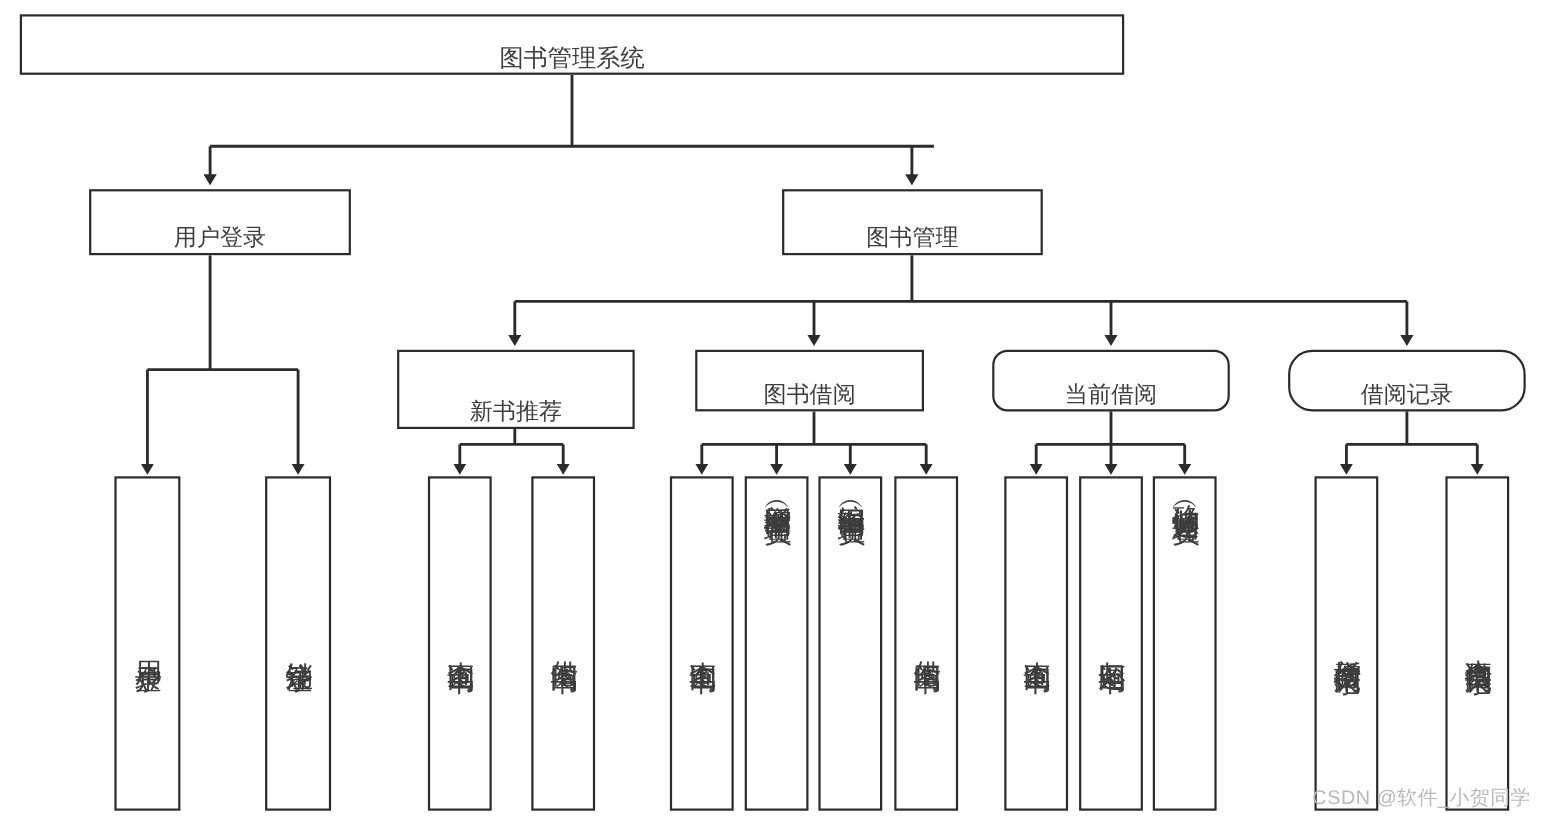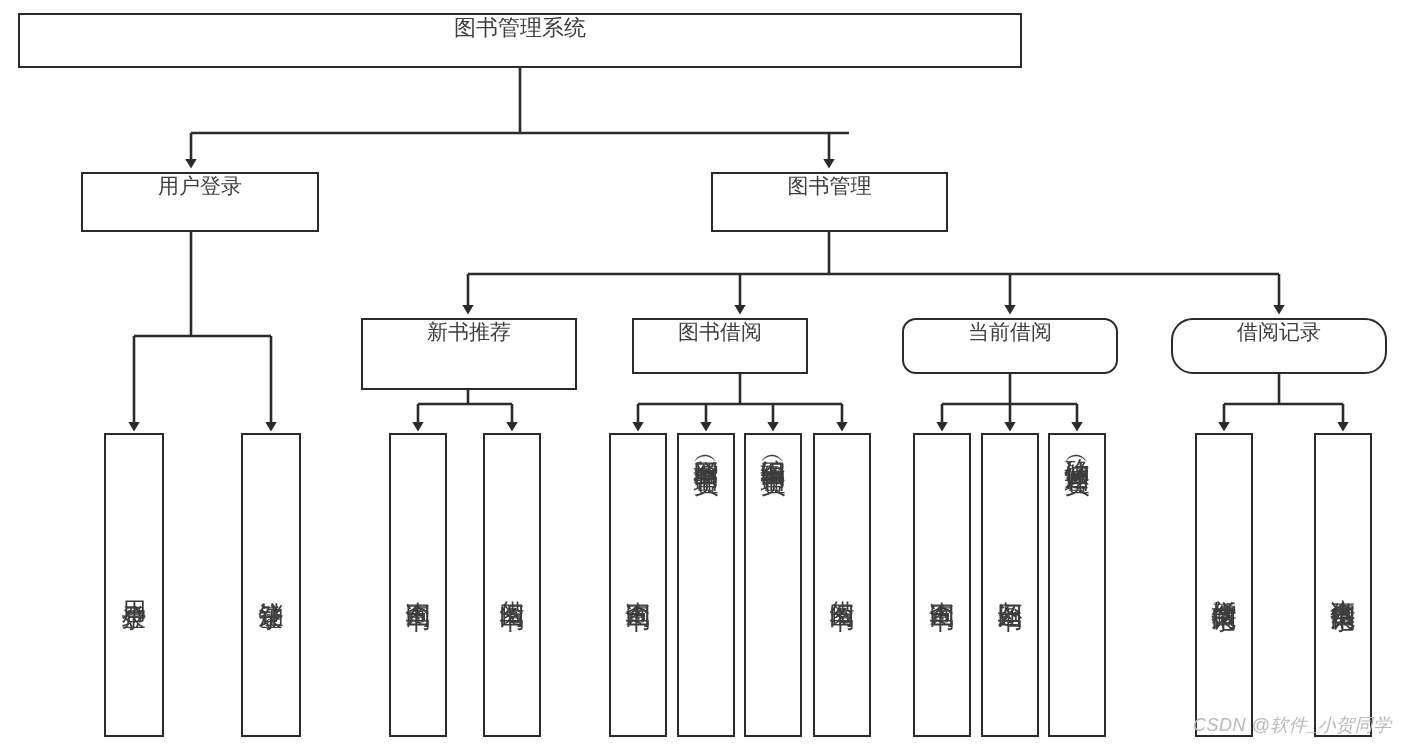--- a/index.html
+++ b/index.html
@@ -24,21 +24,21 @@
     width: 1405px;
     height: 747px;
     pointer-events: none;
   }
   .node {
     position: absolute;
     box-sizing: border-box;
     background: #ffffff;
     border: 2px solid #2b2b2b;
     display: flex;
-    align-items: flex-start;
+    align-items: flex-end;
     justify-content: center;
     color: #3d3d3d;
   }
   .node .label {
     display: block;
     text-align: center;
     line-height: 1.18;
     color: #3d3d3d;
     white-space: nowrap;
   }
@@ -68,21 +68,20 @@
     padding-top: 0;
   }
   .watermark {
     position: absolute;
     left: 1193px;
     top: 713px;
     font-size: 18px;
     color: #b9b9b9;
     white-space: nowrap;
     letter-spacing: 0.5px;
-    font-style: italic;
   }
 </style>
 </head>
 <body>
 
 <div id="canvas">
 
   <svg id="edges" viewBox="0 0 1405 747" xmlns="http://www.w3.org/2000/svg">
     <defs>
       <marker id="arrow" markerWidth="10" markerHeight="12" refX="1.5" refY="6" orient="auto" markerUnits="userSpaceOnUse">
@@ -140,21 +139,21 @@
   <div class="node horiz" style="left:81px; top:172px; width:238px; height:60px;">
     <span class="label">用户登录</span>
   </div>
   <div class="node horiz" style="left:711px; top:172px; width:237px; height:60px;">
     <span class="label">图书管理</span>
   </div>
 
   <div class="node horiz" style="left:361px; top:318px; width:216px; height:72px;">
     <span class="label">新书推荐</span>
   </div>
-  <div class="node horiz" style="left:632px; top:318px; width:176px; height:56px;">
+  <div class="node horiz" style="left:632px; top:318px; width:208px; height:56px;">
     <span class="label">图书借阅</span>
   </div>
   <div class="node horiz" style="left:902px; top:318px; width:216px; height:56px;border-radius:14px;">
     <span class="label">当前借阅</span>
   </div>
   <div class="node horiz" style="left:1171px; top:318px; width:216px; height:56px;border-radius:22px;">
     <span class="label">借阅记录</span>
   </div>
 
   <div class="node leaf center-v" style="left:104px; top:433px; width:60px; height:304px;">

